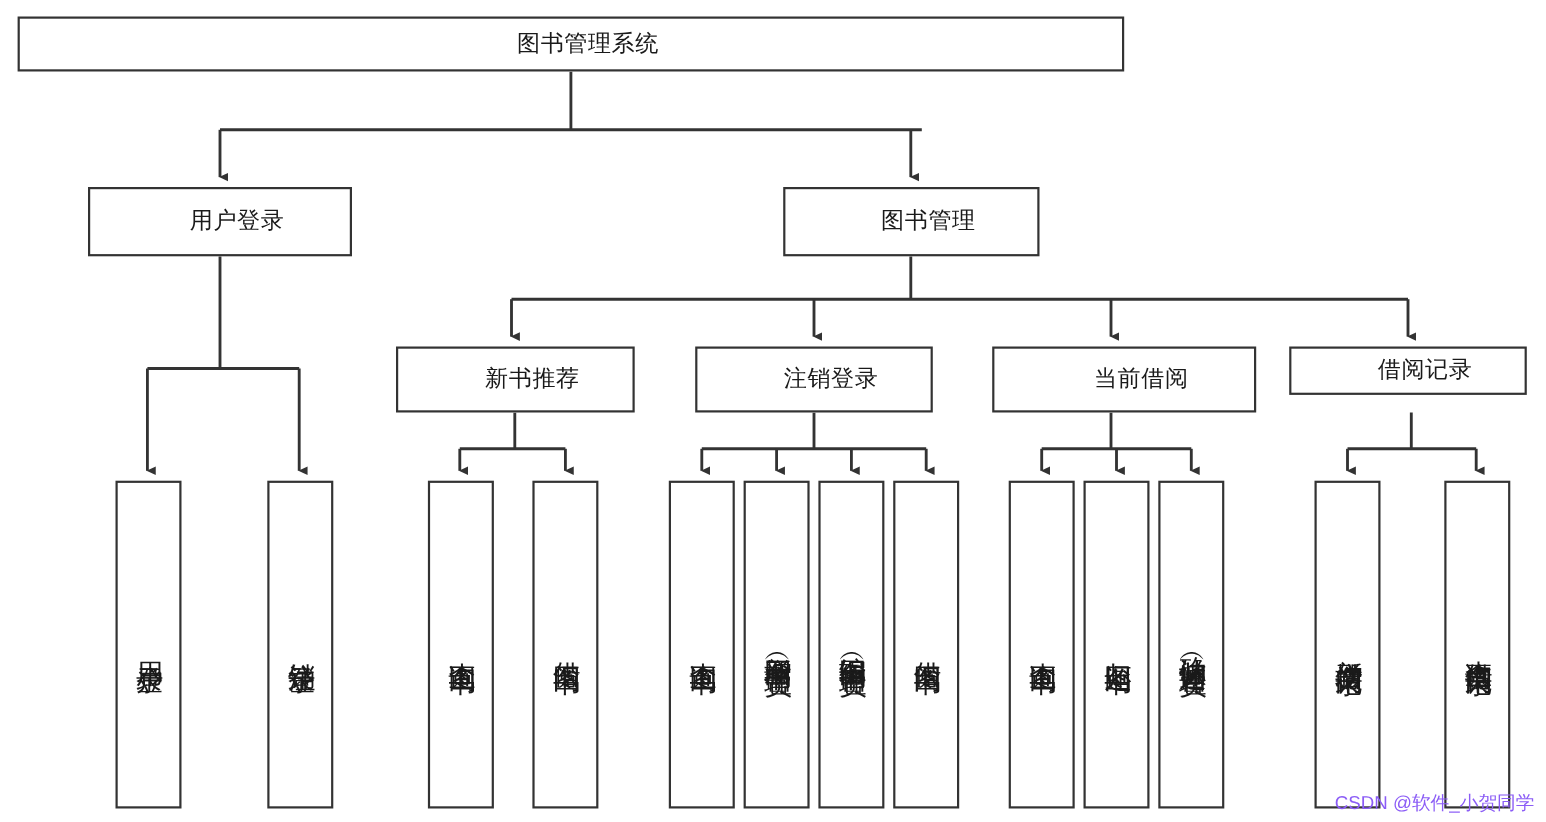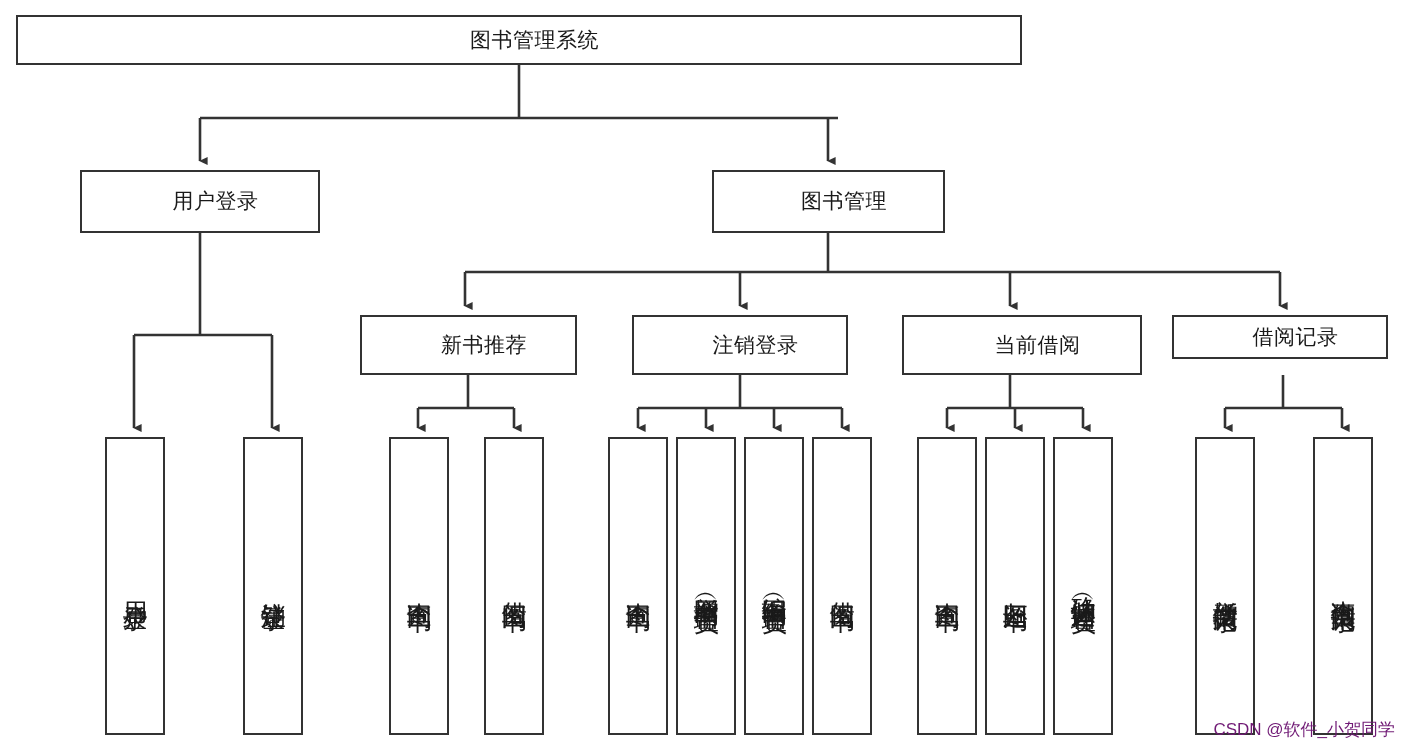--- a/index.html
+++ b/index.html
@@ -52,21 +52,21 @@
     font-size: 25px;
     line-height: 1.18;
     letter-spacing: 2px;
     white-space: nowrap;
   }
   #watermark {
     position: absolute;
     right: 10px;
     bottom: 6px;
     font-size: 17px;
-    color: #701a75;
+    color: #8b5cf6;
     font-family: "Liberation Sans", "DejaVu Sans", sans-serif;
     white-space: nowrap;
     pointer-events: none;
   }
 </style>
 </head>
 <body>
 
 <div id="canvas">
 

